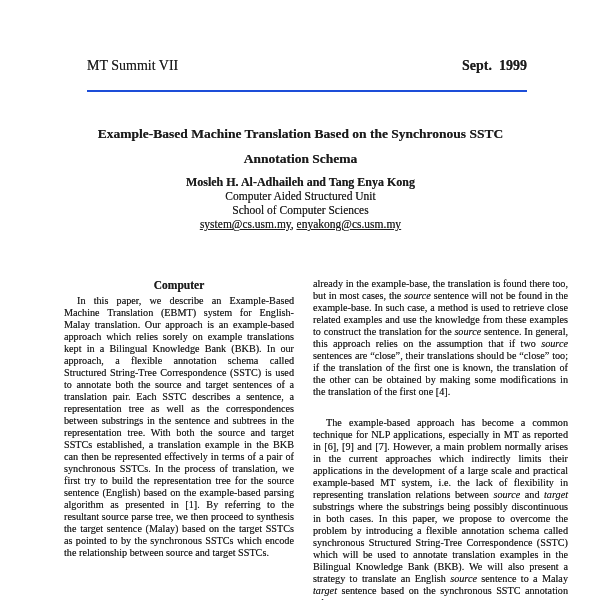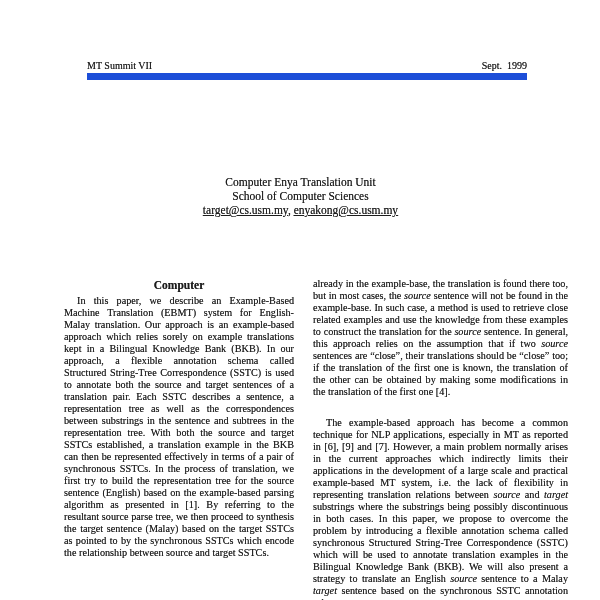--- a/index.html
+++ b/index.html
@@ -9,24 +9,24 @@
     background:#ffffff;
     overflow:hidden;
     font-family:"Liberation Serif","DejaVu Serif",serif;
     color:#1c1c1c;
     text-shadow:0 0 0.6px rgba(50,50,50,0.75);
   }
   
   .running-header{
     position:absolute;left:87px;top:59px;width:440px;
     display:flex;justify-content:space-between;align-items:flex-end;
-    font-size:10px;line-height:13px;
-    border-bottom:7px solid #1d4ed8;padding-bottom:1px;
+    font-size:14px;line-height:13px;
+    border-bottom:2px solid #1d4ed8;padding-bottom:18px;
   }
-  .running-header .right{white-space:pre;}
+  .running-header .right{white-space:pre;font-weight:bold;}
   
   .title-block{
     position:absolute;left:48px;top:121px;width:505px;
     text-align:center;font-weight:bold;font-size:13.5px;line-height:25px;
   }
   .author-block{
     position:absolute;left:48px;top:175px;width:505px;
     text-align:center;font-size:11.5px;line-height:14px;
   }
   .author-names{font-weight:bold;font-size:12px;}
@@ -59,25 +59,30 @@
 </head>
 <body>
 
 <div id="page">
 
   <div class="running-header">
     <span class="left">MT Summit VII</span>
     <span class="right">Sept.  1999</span>
   </div>
 
+  <div class="title-block">
+    <div>Example-Based Machine Translation Based on the Synchronous SSTC</div>
+    <div>Annotation Schema</div>
+  </div>
 
   <div class="author-block">
-    <div>Computer Enya Translation Unit</div>
+    <div class="author-names">Mosleh H. Al-Adhaileh and Tang Enya Kong</div>
+    <div>Computer Aided Structured Unit</div>
     <div>School of Computer Sciences</div>
-    <div class="email-line"><span class="email">target@cs.usm.my</span><span>, </span><span class="email">enyakong@cs.usm.my</span></div>
+    <div class="email-line"><span class="email">system@cs.usm.my</span><span>, </span><span class="email">enyakong@cs.usm.my</span></div>
   </div>
 
   <div class="col col-left">
     <div class="abstract-heading">Computer</div>
     <p class="para indent">In this paper, we describe an Example-Based Machine Translation (EBMT) system for English-Malay translation. Our approach is an example-based approach which relies sorely on example translations kept in a Bilingual Knowledge Bank (BKB). In our approach, a flexible annotation schema called Structured String-Tree Correspondence (SSTC) is used to annotate both the source and target sentences of a translation pair. Each SSTC describes a sentence, a representation tree as well as the correspondences between substrings in the sentence and subtrees in the representation tree. With both the source and target SSTCs established, a translation example in the BKB can then be represented effectively in terms of a pair of synchronous SSTCs. In the process of translation, we first try to build the representation tree for the source sentence (English) based on the example-based parsing algorithm as presented in [1]. By referring to the resultant source parse tree, we then proceed to synthesis the target sentence (Malay) based on the target SSTCs as pointed to by the synchronous SSTCs which encode the relationship between source and target SSTCs.</p>
   </div>
 
   <div class="col col-right">
     <p class="para">already in the example-base, the translation is found there too, but in most cases, the <i>source</i> sentence will not be found in the example-base. In such case, a method is used to retrieve close related examples and use the knowledge from these examples to construct the translation for the <i>source</i> sentence. In general, this approach relies on the assumption that if two <i>source</i> sentences are “close”, their translations should be “close” too; if the translation of the first one is known, the translation of the other can be obtained by making some modifications in the translation of the first one [4].</p>
     <p class="para spaced indent">The example-based approach has become a common technique for NLP applications, especially in MT as reported in [6], [9] and [7]. However, a main problem normally arises in the current approaches which indirectly limits their applications in the development of a large scale and practical example-based MT system, i.e. the lack of flexibility in representing translation relations between <i>source</i> and <i>target</i> substrings where the substrings being possibly discontinuous in both cases. In this paper, we propose to overcome the problem by introducing a flexible annotation schema called synchronous Structured String-Tree Correspondence (SSTC) which will be used to annotate translation examples in the Bilingual Knowledge Bank (BKB). We will also present a strategy to translate an English <i>source</i> sentence to a Malay <i>target</i> sentence based on the synchronous SSTC annotation schema.</p>

